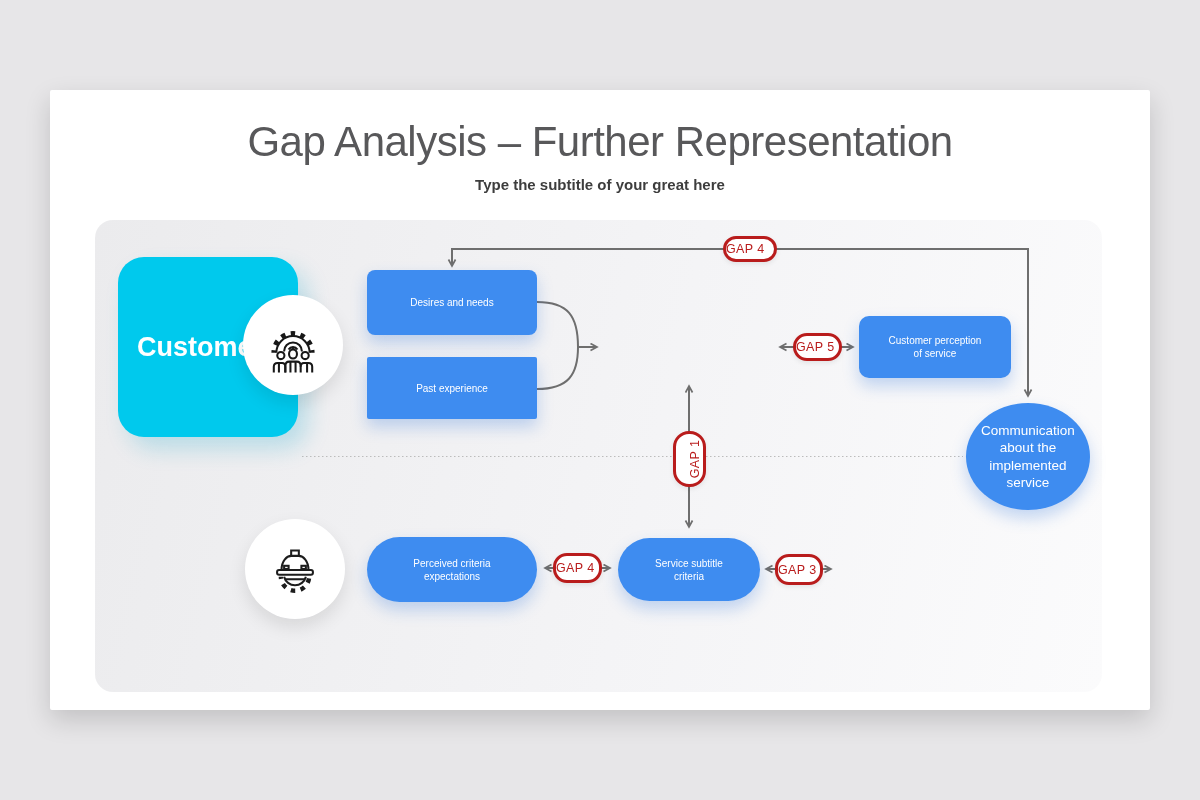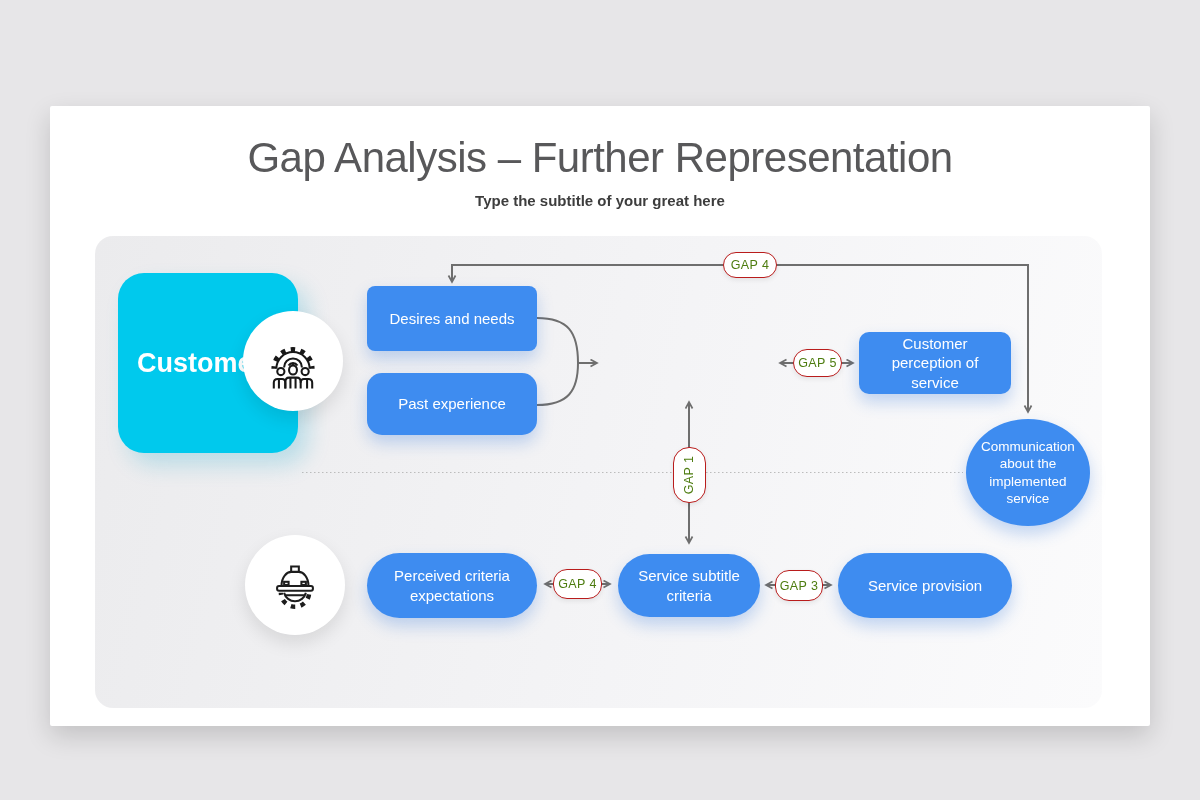--- a/index.html
+++ b/index.html
@@ -3,21 +3,21 @@
 <meta charset="utf-8">
 <style>
   :root{
     --customer-accent:#00C9ED;
     --company-blue:#4190F0;
     --primary-blue:#3E8CF0;
     --line:#6E6E6E;
   }
   *{margin:0;padding:0;box-sizing:border-box;}
   body{font-family:"Liberation Sans",sans-serif;background:#E7E6E8;}
-  .stage{position:relative;width:1200px;height:744px;background:#E7E6E8;overflow:hidden;margin-top:16px;}
+  .stage{position:relative;width:1200px;height:744px;background:#E7E6E8;overflow:hidden;}
   .slide{position:absolute;left:50px;top:90px;width:1100px;height:620px;background:#FFFFFF;
          border-radius:2px;box-shadow:0 10px 26px rgba(0,0,0,0.16);}
   .title{position:absolute;left:0;top:118px;width:1200px;text-align:center;
          font-size:42px;font-weight:400;color:#58585A;letter-spacing:-0.5px;}
   .subtitle{position:absolute;left:0;top:176px;width:1200px;text-align:center;
          font-size:15px;font-weight:700;color:#3D3D3D;}
   .panel{position:absolute;left:95px;top:220px;width:1007px;height:472px;border-radius:18px;
          background:linear-gradient(103deg,#EBEBED 0%,#F4F4F6 55%,#FBFBFC 100%);}
   svg.connectors{position:absolute;left:0;top:0;width:1200px;height:800px;pointer-events:none;}
 
@@ -26,34 +26,34 @@
   .entity.customer{left:118px;top:257px;width:180px;height:180px;background:var(--customer-accent,#00C9ED);
           box-shadow:10px 12px 22px rgba(0,160,200,0.22);}
   .entity.company{left:118px;top:480px;width:180px;height:178px;background:var(--company-blue,#4190F0);
           box-shadow:10px 12px 22px rgba(40,110,220,0.22);}
   .icon-circle{position:absolute;width:100px;height:100px;background:#fff;border-radius:50%;
           display:flex;align-items:center;justify-content:center;box-shadow:0 8px 18px rgba(0,0,0,0.10);}
   .icon-circle.customer{left:243px;top:295px;}
   .icon-circle.company{left:245px;top:519px;}
 
   .node{position:absolute;background:var(--primary-blue,#3E8CF0);color:#fff;display:flex;
-        align-items:center;justify-content:center;text-align:center;font-size:15px;font-weight:500;
-        line-height:1.3;padding:4px 10px;box-shadow:0 8px 16px rgba(50,120,220,0.28);}
+        align-items:center;justify-content:center;text-align:center;font-size:10px;font-weight:500;
+        line-height:1.3;padding:4px 26px;box-shadow:0 8px 16px rgba(50,120,220,0.28);}
   .node.desires{left:367px;top:270px;width:170px;height:65px;border-radius:8px;}
-  .node.past{left:367px;top:357px;width:170px;height:62px;border-radius:15px;}
+  .node.past{left:367px;top:357px;width:170px;height:62px;border-radius:2px;}
   .node.expectations{left:603px;top:316px;width:170px;height:62px;border-radius:10px;}
   .node.perception{left:859px;top:316px;width:152px;height:62px;border-radius:10px;}
   .node.perceived{left:367px;top:537px;width:170px;height:65px;border-radius:33px;}
   .node.criteria{left:618px;top:538px;width:142px;height:63px;border-radius:32px;}
   .node.provision{left:838px;top:537px;width:174px;height:65px;border-radius:33px;}
   .node.communication{left:966px;top:403px;width:124px;height:107px;border-radius:50%;
         font-size:13.5px;line-height:1.28;padding:6px;}
 
-  .gap-pill{position:absolute;background:#FFFFFF;border:1px solid #b91c1c;color:#4d7c0f;
-        display:flex;align-items:center;justify-content:center;font-size:12.5px;letter-spacing:0.4px;
+  .gap-pill{position:absolute;background:#FFFFFF;border:3px solid #b91c1c;color:#b91c1c;
+        display:flex;align-items:center;justify-content:flex-start;font-size:12.5px;letter-spacing:0.4px;
         box-shadow:0 2px 5px rgba(0,0,0,0.08);}
   .gap-pill.g4{left:723px;top:236px;width:54px;height:26px;border-radius:13px;}
   .gap-pill.g5{left:793px;top:333px;width:49px;height:28px;border-radius:14px;}
   .gap-pill.g2{left:553px;top:553px;width:49px;height:30px;border-radius:14px;}
   .gap-pill.g3{left:775px;top:554px;width:48px;height:31px;border-radius:14px;}
   .gap-pill.g1{left:673px;top:431px;width:33px;height:56px;border-radius:16px;}
   .gap-pill.g1 span{transform:rotate(-90deg);white-space:nowrap;}
 </style>
 </head>
 <body>
@@ -137,23 +137,20 @@
   </div>
   <div class="node perception">
     <span>Customer perception of service</span>
   </div>
   <div class="node perceived">
     <span>Perceived criteria expectations</span>
   </div>
   <div class="node criteria">
     <span>Service subtitle criteria</span>
   </div>
-  <div class="node provision">
-    <span>Service provision</span>
-  </div>
 
   <div class="gap-pill g4">
     <span>GAP 4</span>
   </div>
   <div class="gap-pill g5">
     <span>GAP 5</span>
   </div>
   <div class="gap-pill g1">
     <span>GAP 1</span>
   </div>

